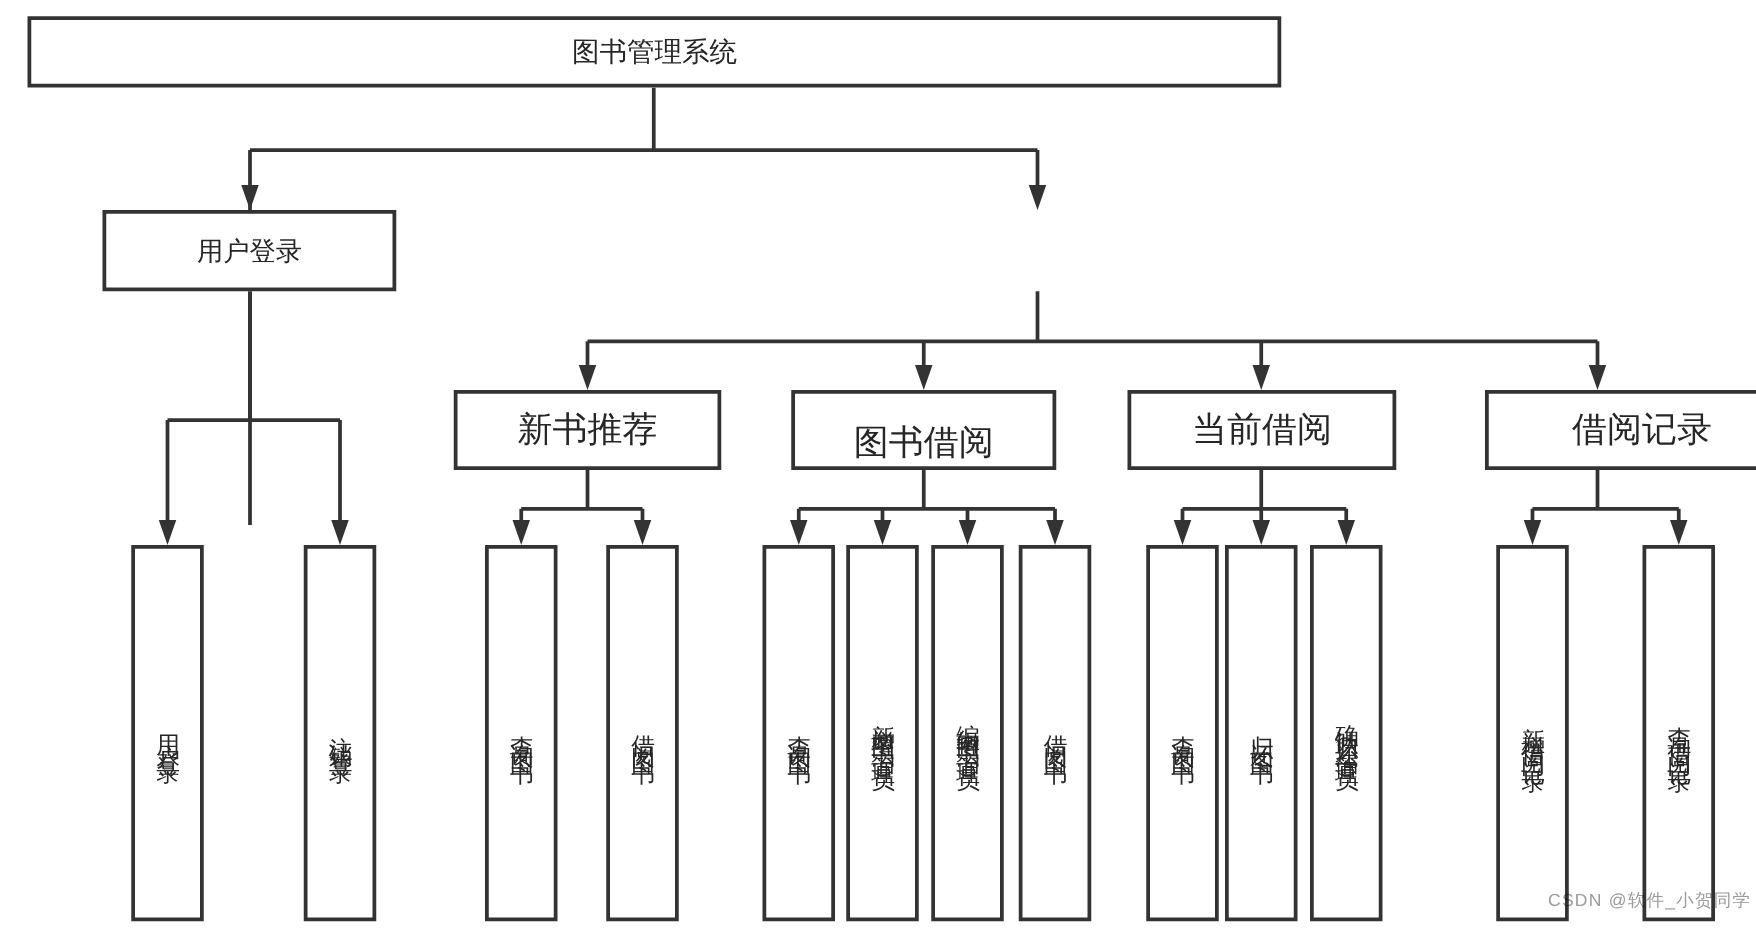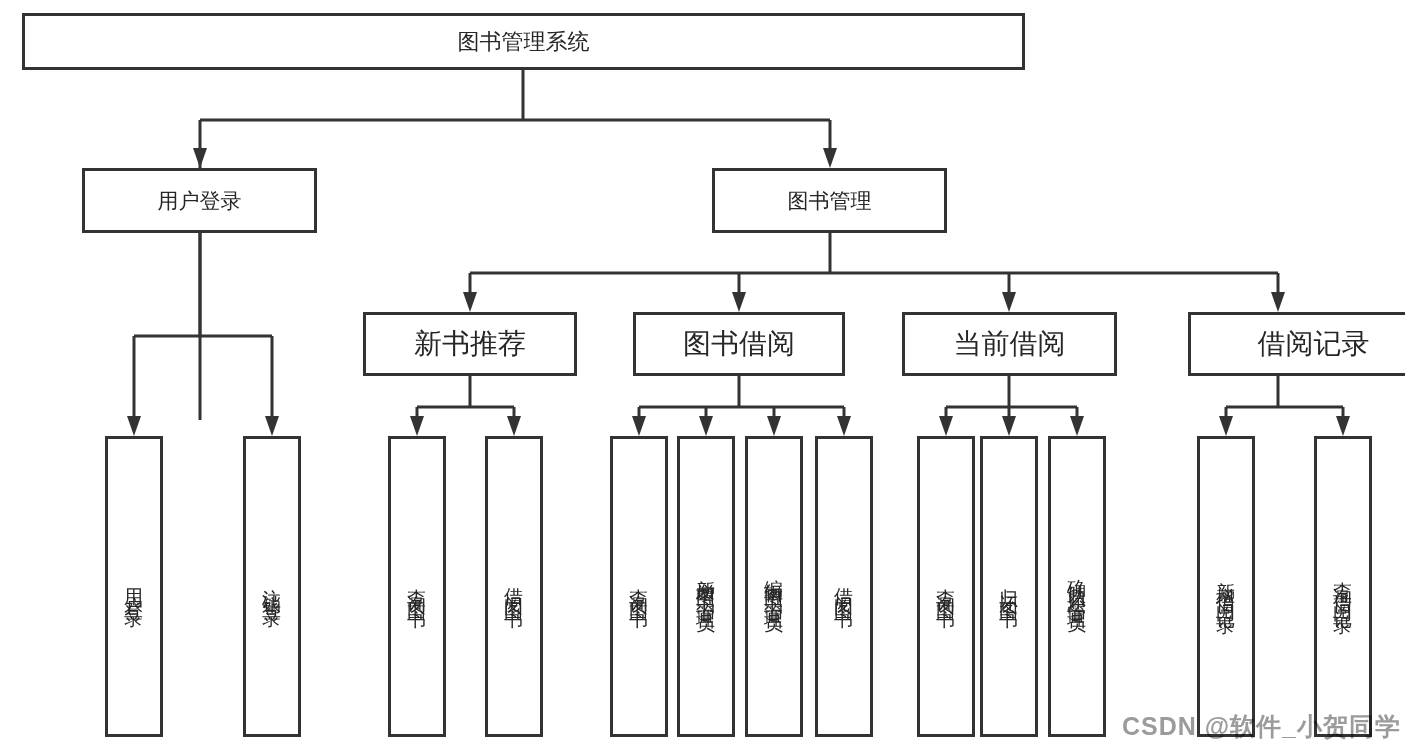--- a/index.html
+++ b/index.html
@@ -37,21 +37,21 @@
     font-size: 22px;
     align-items: center;
   }
 
   .node-l2 { top: 168px; height: 65px; font-size: 21px; }
   .node-user-login    { left: 82px;  width: 235px; }
   .node-book-manage   { left: 712px; width: 235px; }
 
   .node-l3 { top: 312px; height: 64px; font-size: 28px; }
   .node-new-book      { left: 363px;  width: 214px; }
-  .node-book-borrow   { left: 633px;  width: 212px; }
+  .node-book-borrow   { left: 633px;  width: 212px; align-items: flex-end; }
   .node-current-borrow{ left: 902px;  width: 215px; align-items: center; }
   .node-borrow-record { left: 1172px; width: 251px; margin-left: 16px; }
 
   .leaf {
     position: absolute;
     top: 436px;
     width: 58px;
     height: 301px;
     background: #ffffff;
     border: 3px solid #333333;
@@ -81,28 +81,27 @@
   .lf-8  { left: 815px; }
   .lf-9  { left: 917px; }
   .lf-10 { left: 980px; }
   .lf-11 { left: 1048px; }
   .lf-12 { left: 1197px; }
   .lf-13 { left: 1314px; }
 
   .watermark {
     position: absolute;
     right: 4px;
-    bottom: 4px;
-    font-size: 25px;
+    bottom: 17px;
+    font-size: 14px;
     color: #9b9b9b;
     z-index: 3;
     mix-blend-mode: multiply;
     letter-spacing: 1px;
     white-space: nowrap;
-    font-weight: bold;
   }
 </style>
 </head>
 <body>
 
 <div class="stage">
 
   <svg class="connectors" viewBox="0 0 1405 747" xmlns="http://www.w3.org/2000/svg">
     <g stroke="#333333" stroke-width="3" fill="none">
 
@@ -176,23 +175,20 @@
     </g>
   </svg>
 
   <div class="node node-root">
     <span>图书管理系统</span>
   </div>
 
   <div class="node node-l2 node-user-login">
     <span>用户登录</span>
   </div>
-  <div class="node node-l2 node-book-manage">
-    <span>图书管理</span>
-  </div>
 
   <div class="node node-l3 node-new-book">
     <span>新书推荐</span>
   </div>
   <div class="node node-l3 node-book-borrow">
     <span>图书借阅</span>
   </div>
   <div class="node node-l3 node-current-borrow">
     <span>当前借阅</span>
   </div>

